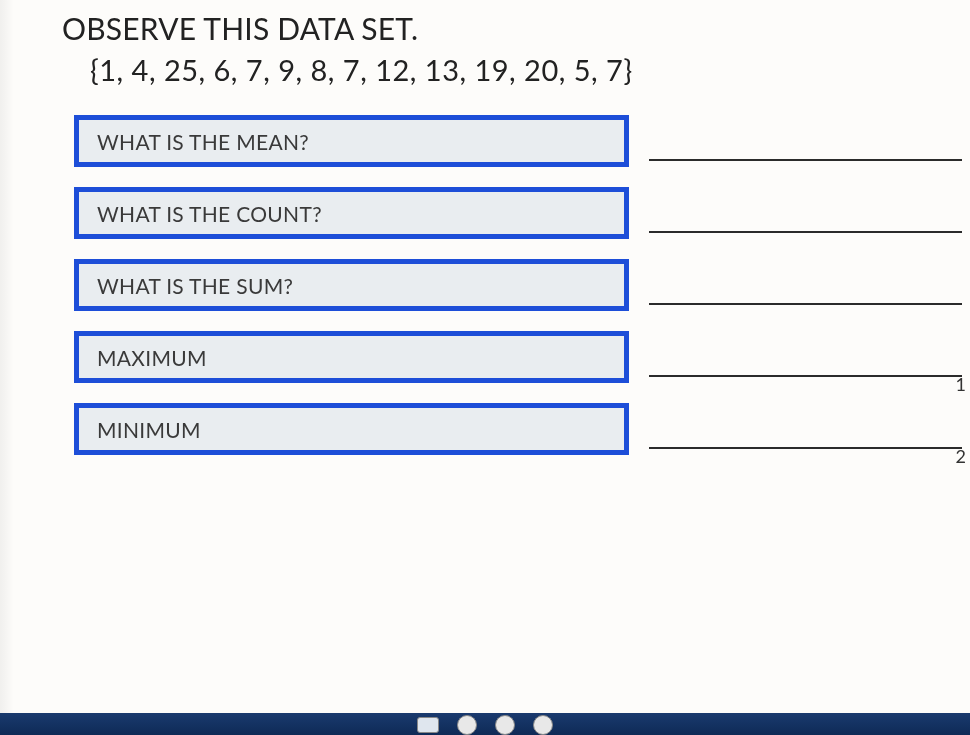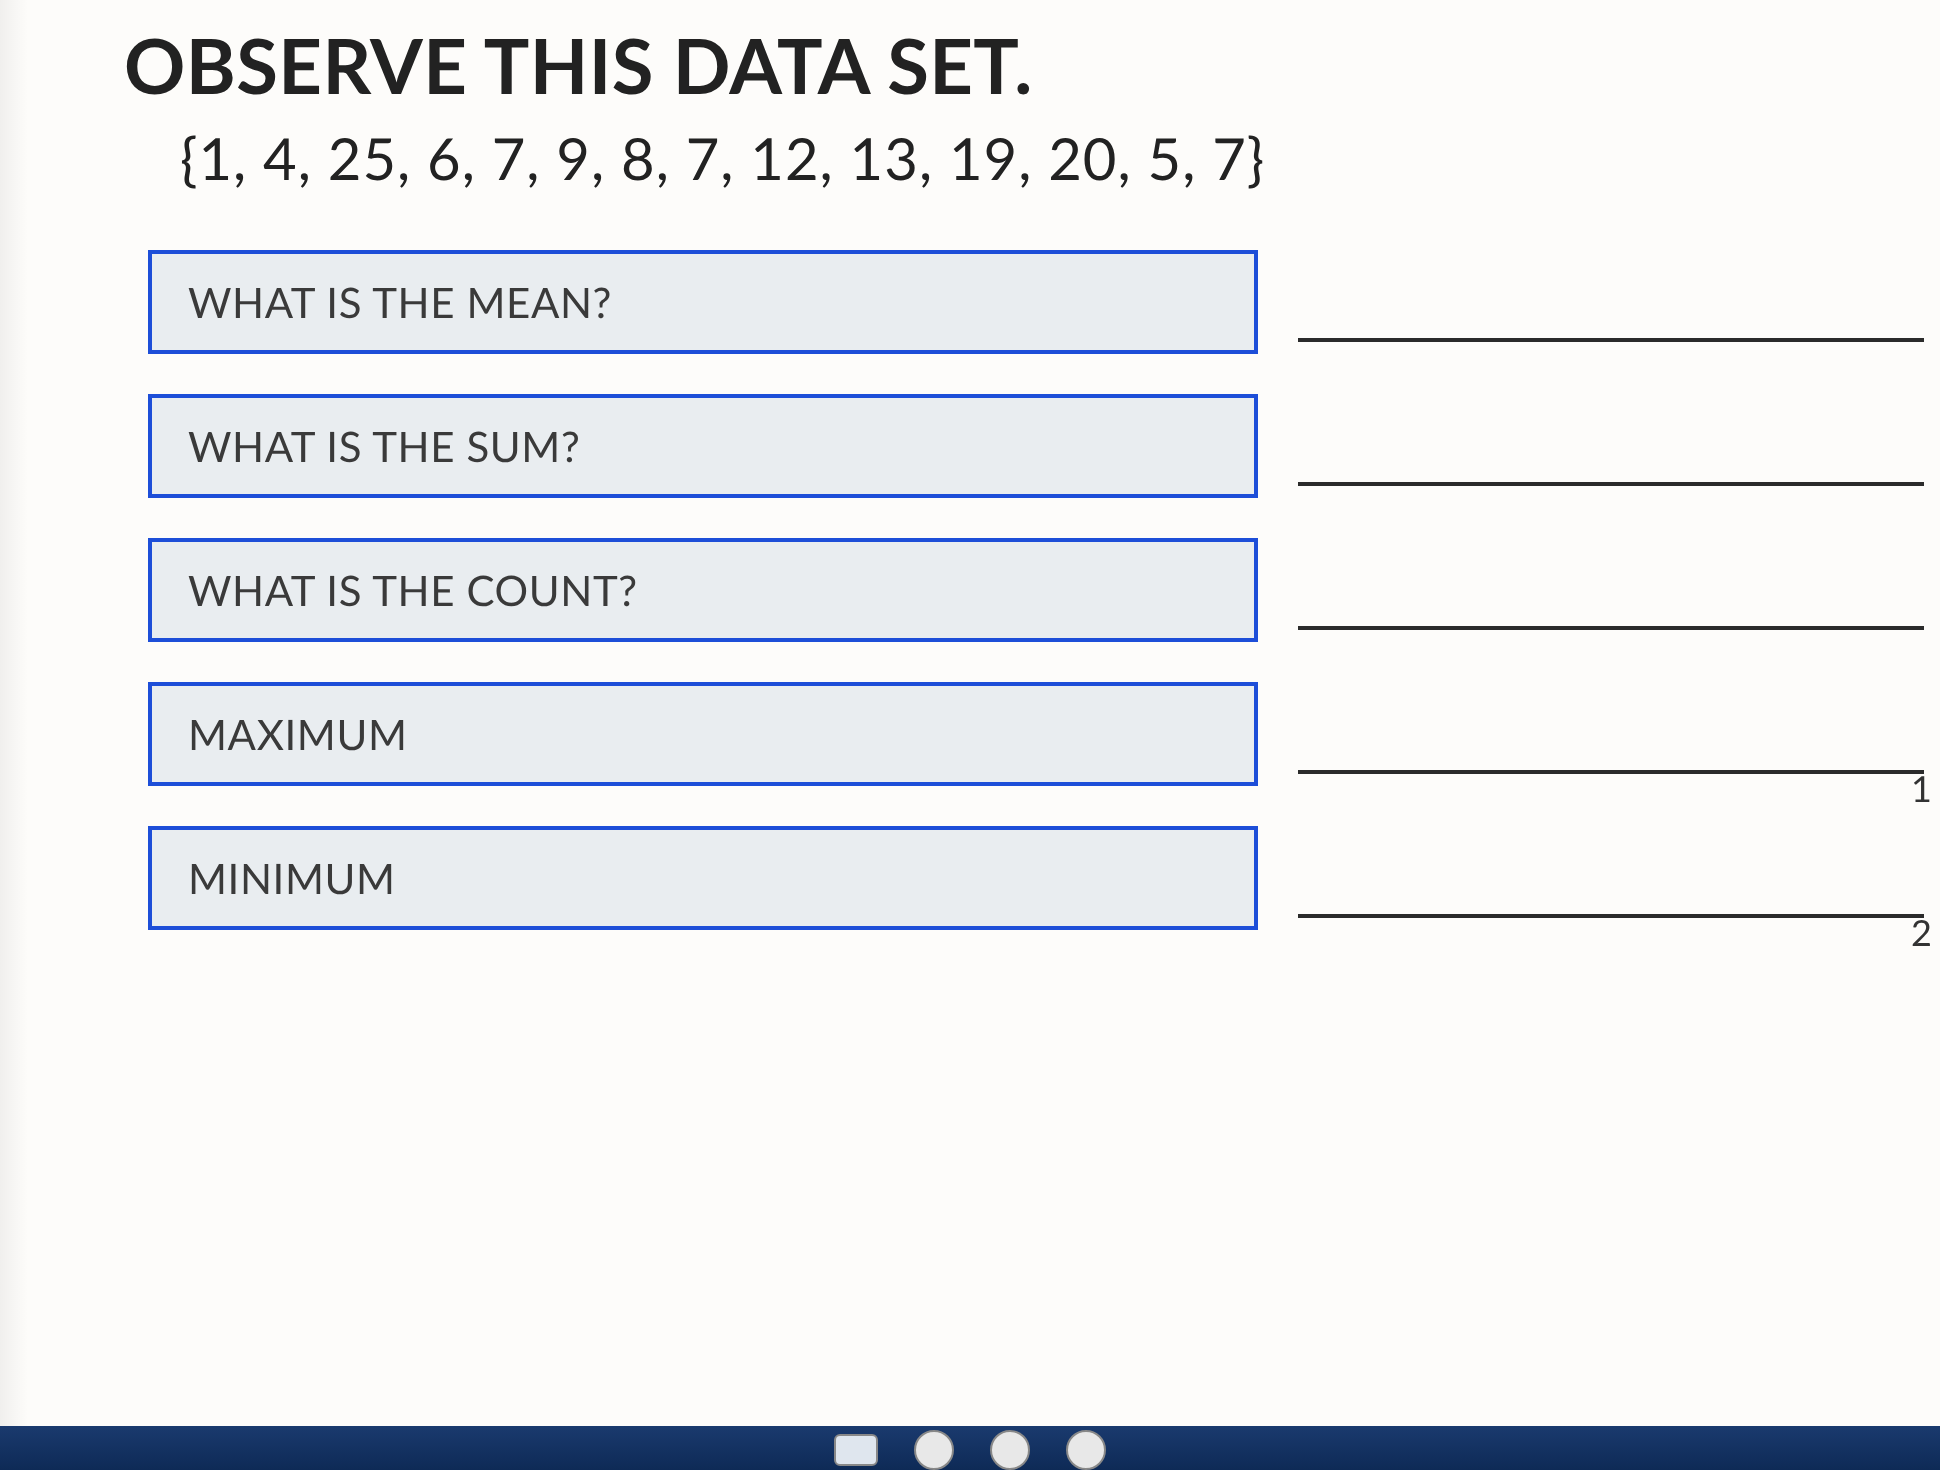--- a/index.html
+++ b/index.html
@@ -7,22 +7,22 @@
   body {
     font-family: "Segoe UI", "Lato", Arial, sans-serif;
     background: #fdfcfa;
     color: #2b2b2b;
     position: relative;
   }
   .page {
     padding: 10px 0 0 62px;
   }
   .heading {
-    font-size: 38px;
-    font-weight: 700;
+    font-size: 30px;
+    font-weight: 400;
     letter-spacing: 0.2px;
     color: #222;
     margin-bottom: 6px;
   }
   .dataset {
     font-size: 29px;
     font-weight: 400;
     color: #222;
     letter-spacing: 0.5px;
     margin-bottom: 28px;
@@ -36,21 +36,21 @@
     padding-left: 12px;
   }
   .row {
     display: flex;
     align-items: flex-end;
     gap: 20px;
   }
   .prompt-box {
     width: 555px;
     height: 52px;
-    border: 2px solid #1d4ed8;
+    border: 5px solid #1d4ed8;
     background: #e9edf0;
     display: flex;
     align-items: center;
     padding: 0 18px;
     font-size: 21px;
     font-weight: 400;
     color: #3a3a3a;
     letter-spacing: 0.3px;
   }
   .answer-line {
@@ -124,28 +124,28 @@
       <div class="prompt-box">WHAT IS THE MEAN?</div>
       <div class="answer-line">
         <span class="answer-hint"></span>
       </div>
     </div>
 
 
 
 
     <div class="row">
-      <div class="prompt-box">WHAT IS THE SUM?</div>
+      <div class="prompt-box">WHAT IS THE COUNT?</div>
       <div class="answer-line">
         <span class="answer-hint"></span>
       </div>
     </div>
 
     <div class="row">
-      <div class="prompt-box">WHAT IS THE COUNT?</div>
+      <div class="prompt-box">WHAT IS THE SUM?</div>
       <div class="answer-line">
         <span class="answer-hint"></span>
       </div>
     </div>
 
     <div class="row">
       <div class="prompt-box">MAXIMUM</div>
       <div class="answer-line">
         <span class="answer-hint">1</span>
       </div>

